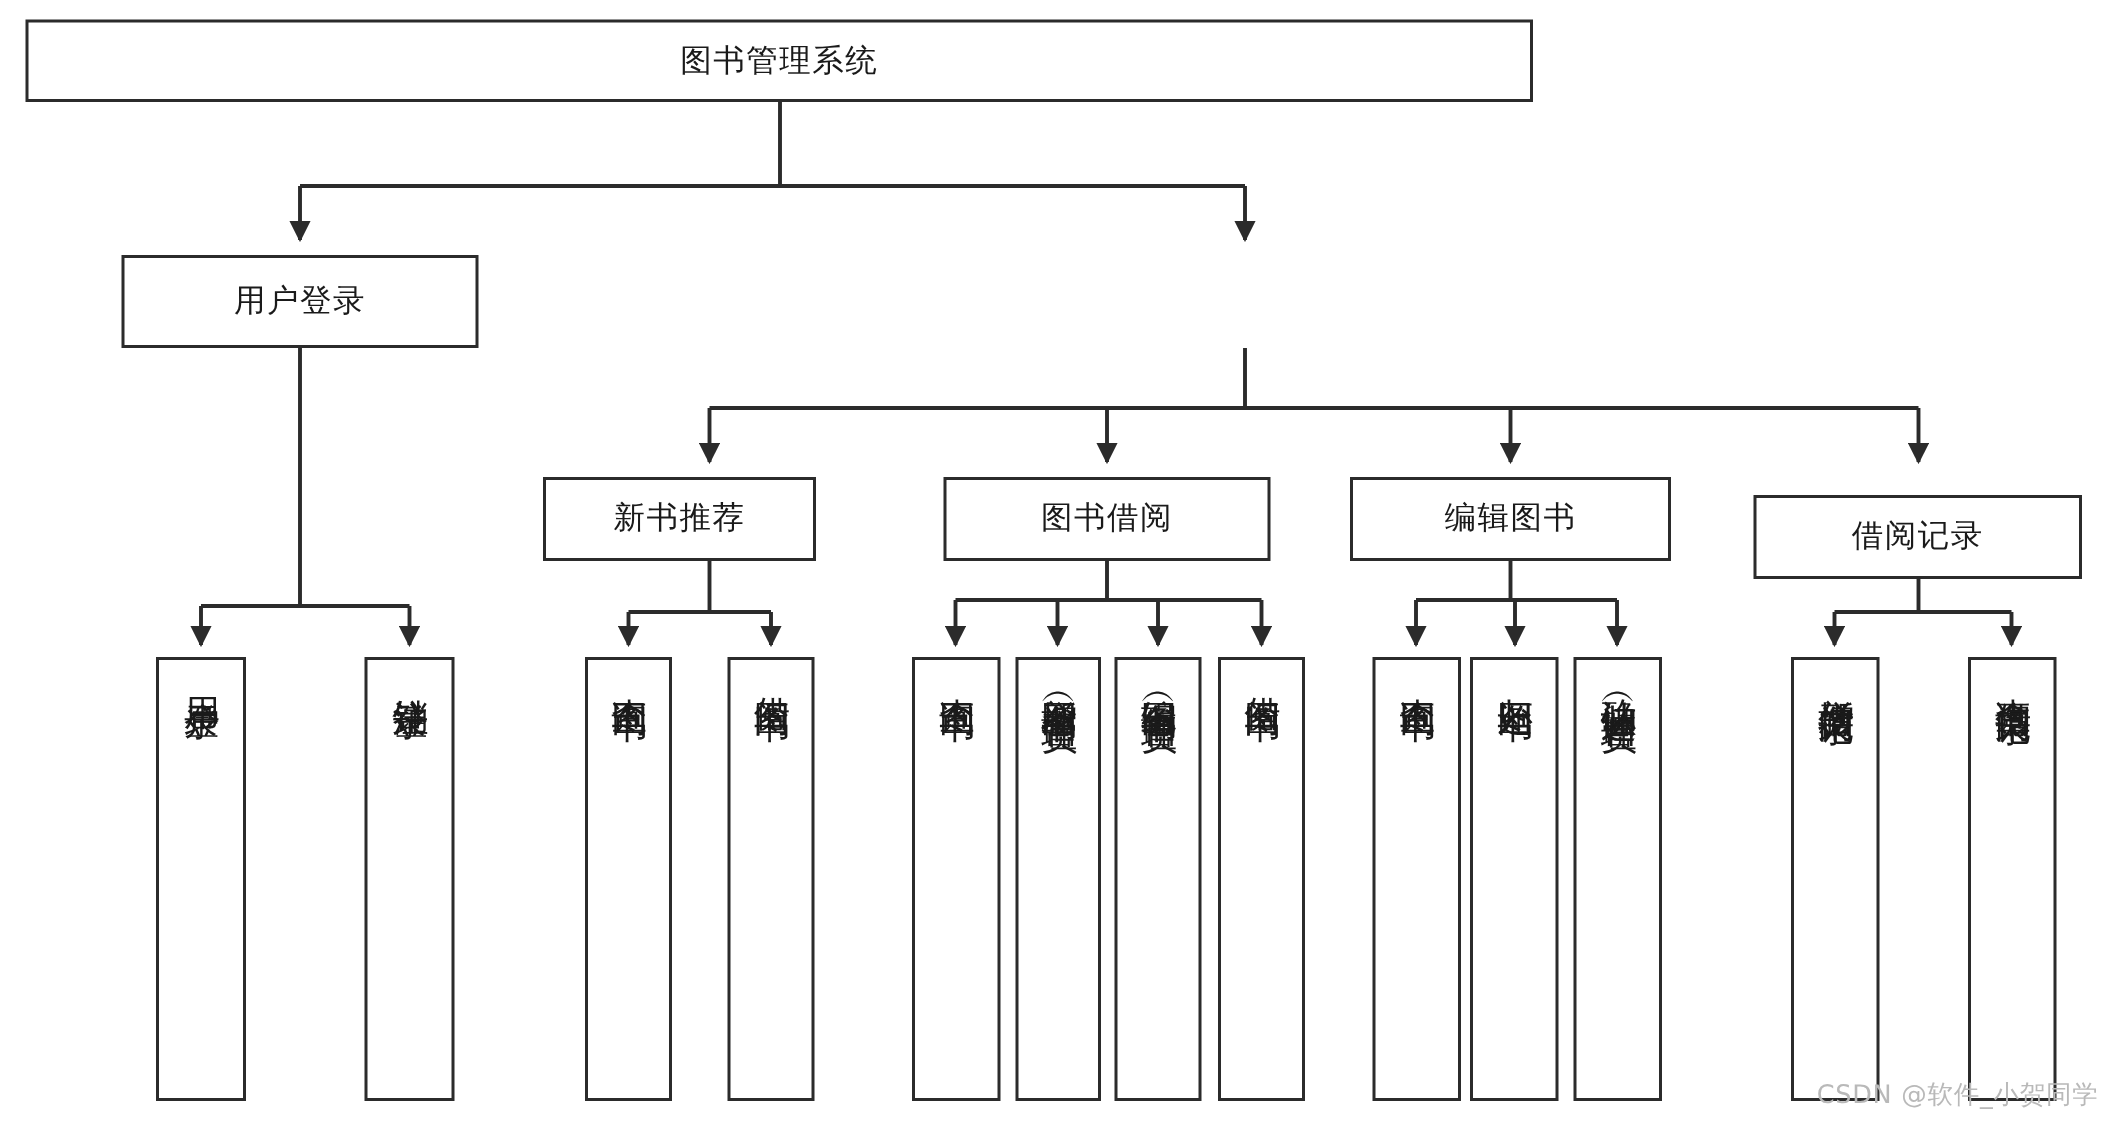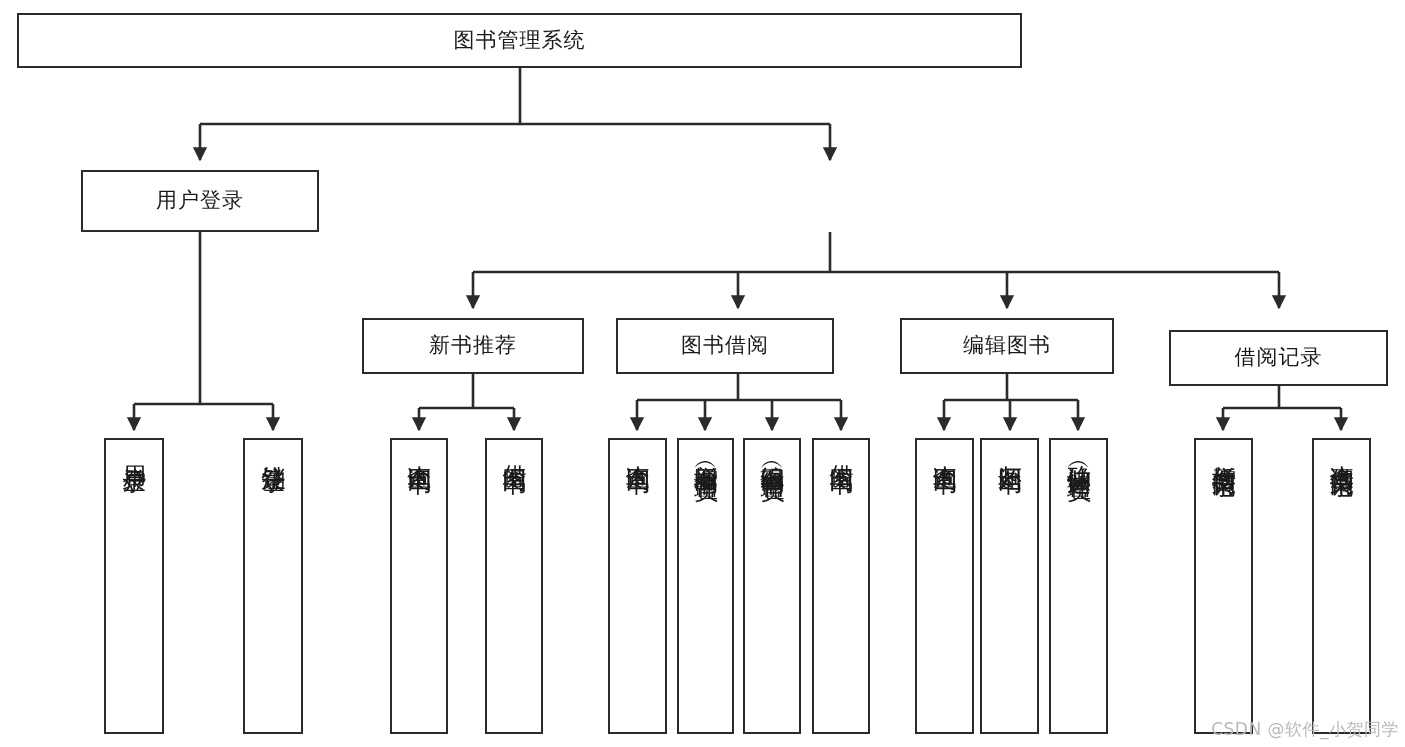--- a/index.html
+++ b/index.html
@@ -130,24 +130,24 @@
   </svg>
 
   <div class="node horiz" style="left:17px; top:13px; width:1005px; height:55px;">
     <span class="node-label">图书管理系统</span>
   </div>
 
   <div class="node horiz" style="left:81px; top:170px; width:238px; height:62px;">
     <span class="node-label">用户登录</span>
   </div>
 
-  <div class="node horiz" style="left:362px; top:318px; width:222px; height:56px;">
+  <div class="node horiz" style="left:362px; top:318px; width:182px; height:56px;">
     <span class="node-label">新书推荐</span>
   </div>
-  <div class="node horiz" style="left:616px; top:318px; width:218px; height:56px;">
+  <div class="node horiz" style="left:629px; top:318px; width:218px; height:56px;">
     <span class="node-label">图书借阅</span>
   </div>
   <div class="node horiz" style="left:900px; top:318px; width:214px; height:56px;">
     <span class="node-label">编辑图书</span>
   </div>
   <div class="node horiz" style="left:1169px; top:318px; width:219px; height:56px;margin-top:12px;">
     <span class="node-label">借阅记录</span>
   </div>
 
   <div class="node vert" style="left:104px; top:438px; width:60px; height:296px;">

